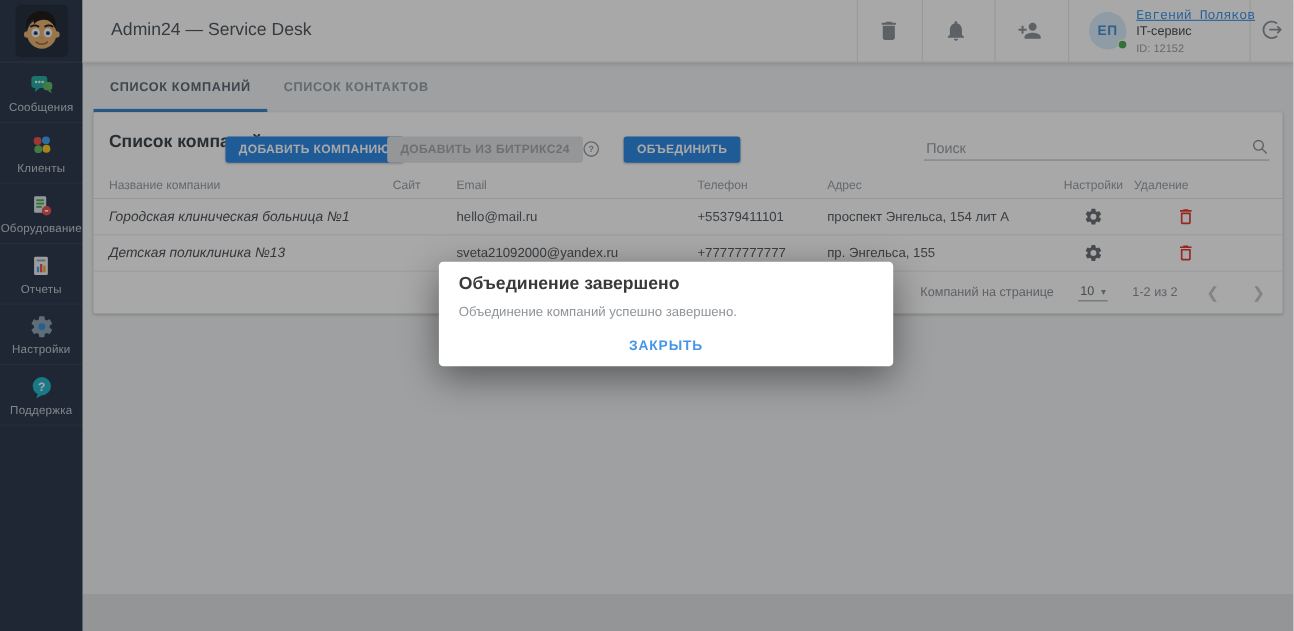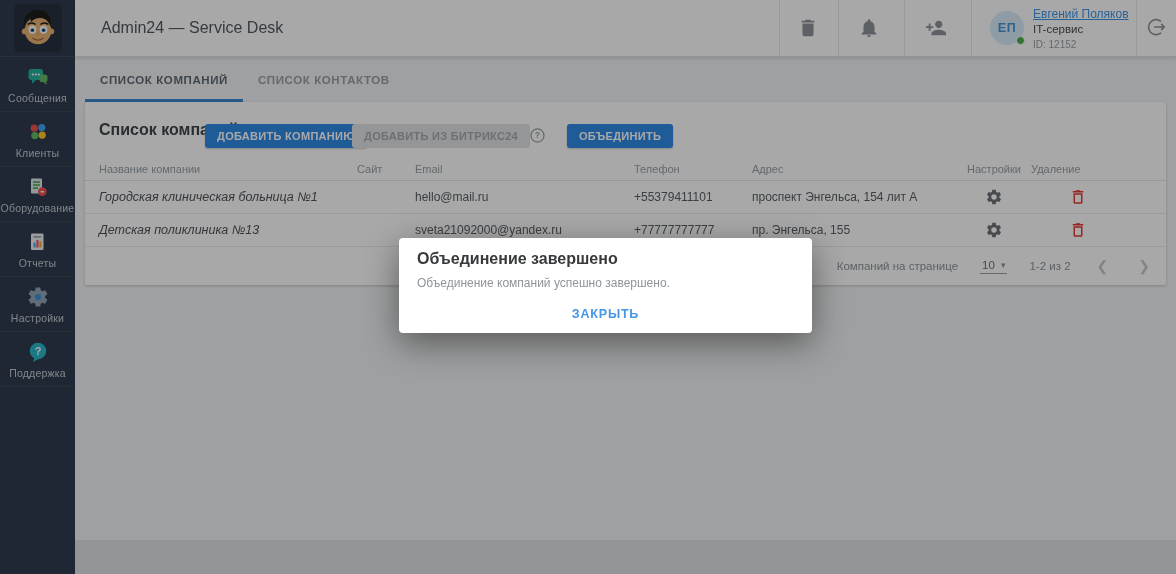--- a/index.html
+++ b/index.html
@@ -18,21 +18,21 @@
 
   
   #header { position:absolute; left:75px; top:0; width:1101px; height:57px; background:#ffffff; border-bottom:1px solid #dfe1e3; box-shadow:0 1px 4px rgba(0,0,0,.15); z-index:2; }
   .hdr-title { position:absolute; left:26px; top:19px; font-size:16px; color:#525a61; }
   .hdr-div { position:absolute; top:0; width:1px; height:57px; background:#e7e8ea; }
   .hicon { position:absolute; top:17px; width:22px; height:22px; color:#8d9499; background:none; border:none; cursor:pointer; }
   .hicon svg { width:22px; height:22px; display:block; }
   .uchip { position:absolute; left:915px; top:11px; width:34px; height:34px; border-radius:50%; background:#d9edfa; color:#4c94cf; font-size:12.5px; font-weight:bold; display:flex; align-items:center; justify-content:center; letter-spacing:.5px; }
   .udot { position:absolute; left:941px; top:36px; width:9px; height:9px; border-radius:50%; background:#4caf50; border:1.5px solid #fff; }
   .uinfo { position:absolute; left:958px; top:8px; line-height:1; }
-  .uname { font-size:12px; color:#3f96e8; text-decoration:underline; cursor:pointer; display:block; }
+  .uname { font-size:12px; color:#3f96e8; text-decoration:underline; cursor:pointer; display:block;font-family:Liberation Mono, monospace; }
   .uorg  { font-size:11.5px; color:#4a4f54; margin-top:4px; }
   .uid   { font-size:10px; color:#9aa0a5; margin-top:4px; }
 
   
   #main { position:absolute; left:75px; top:57px; width:876px; height:483px; background:#f1f3f4; }
   .bottom-strip { position:absolute; left:75px; top:540px; width:1101px; height:34px; background:#e1e3e4; }
 
   .tabs { position:absolute; left:10px; top:0; height:45px; display:flex; }
   .tab { padding:0 15px; height:45px; display:flex; align-items:center; font-size:11.5px; font-weight:bold; letter-spacing:.6px; color:#97a1a9; cursor:pointer; position:relative; }
   .tab.active { color:#5f6b76; }
@@ -232,20 +232,29 @@
       <button class="btn b-add">ДОБАВИТЬ КОМПАНИЮ</button>
       <button class="btn b-bitrix disabled">ДОБАВИТЬ ИЗ БИТРИКС24</button>
       <span class="help-ic">
         <svg viewBox="0 0 24 24">
             <circle cx="12" cy="12" r="9.2" fill="none" stroke="currentColor" stroke-width="1.8"></circle>
             <text x="12" y="16" text-anchor="middle" font-size="11.5" font-weight="bold" fill="currentColor" font-family="Liberation Sans, DejaVu Sans, sans-serif">?</text>
           </svg>
       </span>
       <button class="btn b-merge">ОБЪЕДИНИТЬ</button>
 
+      <div class="search">
+        <input type="text" placeholder="Поиск" style="">
+        <span class="mag">
+          <svg viewBox="0 0 24 24">
+              <circle cx="10" cy="10" r="6.2" fill="none" stroke="currentColor" stroke-width="1.8"></circle>
+              <path d="M14.6 14.6l5.4 5.4" stroke="currentColor" stroke-width="1.8" stroke-linecap="round"></path>
+            </svg>
+        </span>
+      </div>
 
       <div class="thead">
         <span class="cell col-name">Название компании</span>
         <span class="cell col-site">Сайт</span>
         <span class="cell col-email">Email</span>
         <span class="cell col-phone">Телефон</span>
         <span class="cell col-addr">Адрес</span>
         <span class="cell col-set">Настройки</span>
         <span class="cell col-del">Удаление</span>
       </div>

